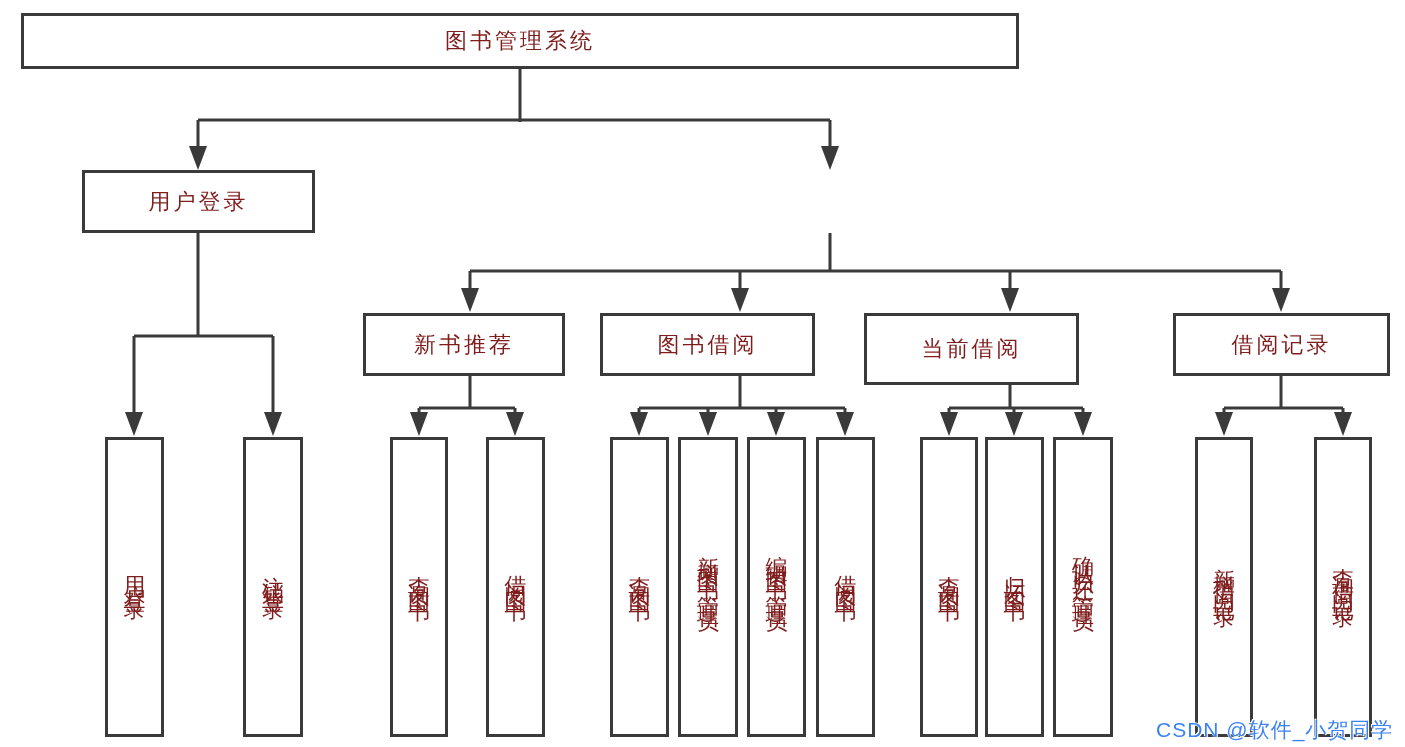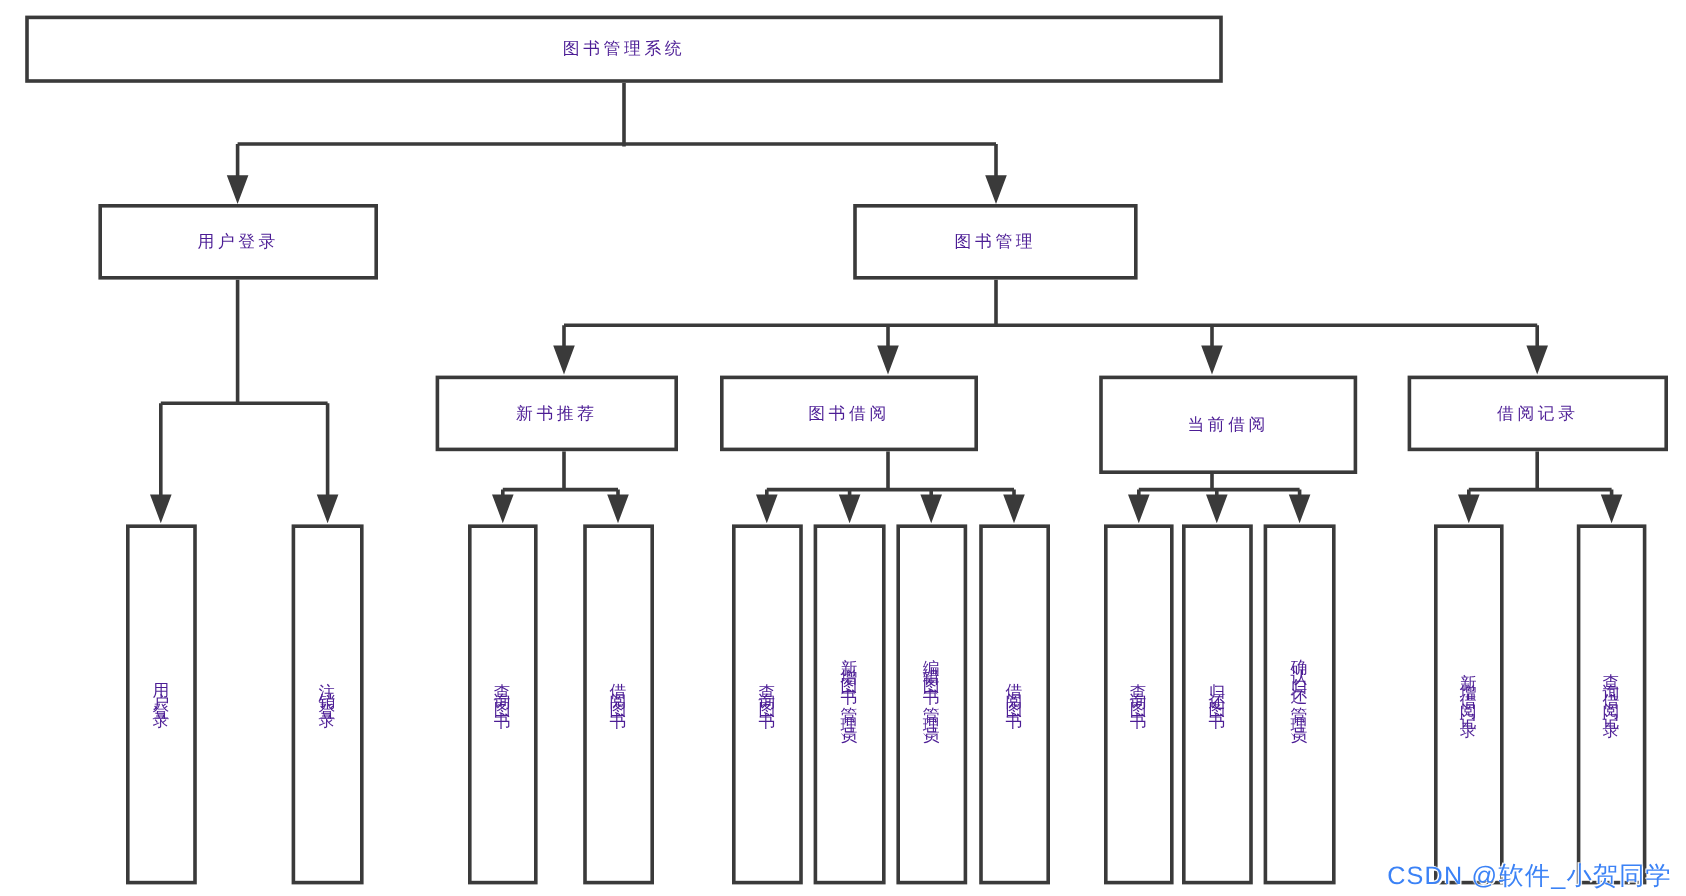--- a/index.html
+++ b/index.html
@@ -21,22 +21,22 @@
     position: absolute;
     box-sizing: border-box;
     border: 3px solid #3a3a3a;
     background: #ffffff;
     display: flex;
     align-items: center;
     justify-content: center;
     z-index: 2;
   }
   .node .lbl {
-    font-size: 14px;
-    color: #4c1d95;
+    font-size: 22px;
+    color: #7f1d1d;
     letter-spacing: 3px;
     white-space: nowrap;
   }
   .node.v .lbl {
     writing-mode: vertical-rl;
     text-orientation: mixed;
     letter-spacing: 8px;
     margin-bottom: 26px;
   }
   #watermark {
@@ -111,31 +111,28 @@
              M1334 412 L1352 412 L1343 436 Z"></path>
   </svg>
 
   <div class="node h" style="left:21px;top:13px;width:998px;height:56px">
     <span class="lbl">图书管理系统</span>
   </div>
 
   <div class="node h" style="left:82px;top:170px;width:233px;height:63px">
     <span class="lbl">用户登录</span>
   </div>
-  <div class="node h" style="left:711px;top:170px;width:237px;height:63px">
-    <span class="lbl">图书管理</span>
-  </div>
 
   <div class="node h" style="left:363px;top:313px;width:202px;height:63px">
     <span class="lbl">新书推荐</span>
   </div>
   <div class="node h" style="left:600px;top:313px;width:215px;height:63px">
     <span class="lbl">图书借阅</span>
   </div>
-  <div class="node h" style="left:916px;top:313px;width:215px;height:82px">
+  <div class="node h" style="left:864px;top:313px;width:215px;height:72px">
     <span class="lbl">当前借阅</span>
   </div>
   <div class="node h" style="left:1173px;top:313px;width:217px;height:63px">
     <span class="lbl">借阅记录</span>
   </div>
 
   <div class="node v" style="left:105px;top:437px;width:59px;height:300px">
     <span class="lbl">用户登录</span>
   </div>
   <div class="node v" style="left:243px;top:437px;width:60px;height:300px">

